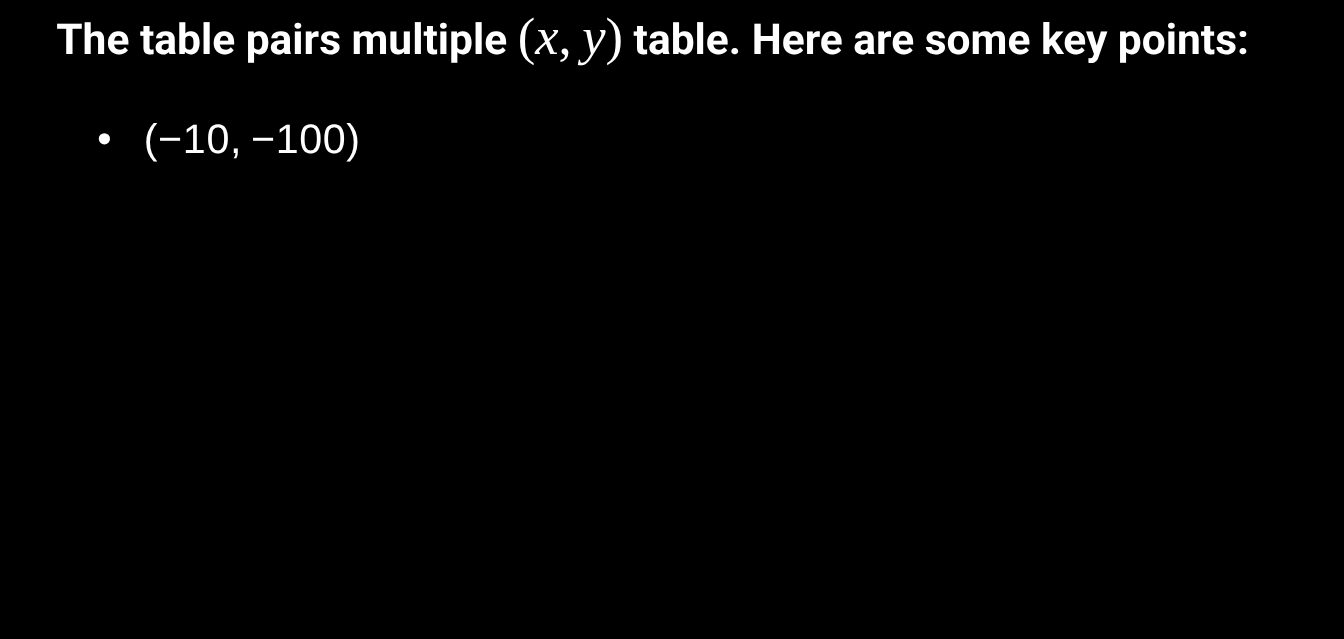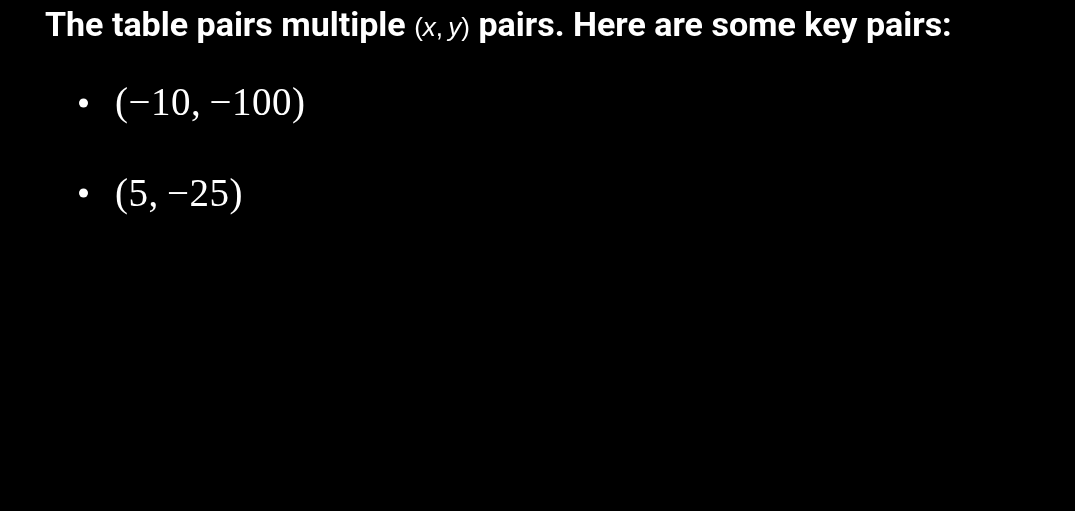--- a/index.html
+++ b/index.html
@@ -16,36 +16,36 @@
       padding: 0 45px;
       overflow: hidden;
     }
     .intro-paragraph {
       font-size: 34px;
       font-weight: 700;
       line-height: 1.45;
       margin-bottom: 30px;
     }
     .math-pair {
-      font-family: Liberation Sans, sans-serif;
+      font-family: Liberation Serif, serif;
       font-weight: 400;
-      font-size: 26px;
+      font-size: 42px;
     }
     .math-var {
       font-style: italic;
     }
     ul.points-list {
       list-style: none;
       padding-left: 70px;
     }
     ul.points-list li {
       position: relative;
-      font-family: Liberation Serif, serif;
+      font-family: Liberation Sans, sans-serif;
       font-weight: 400;
-      font-size: 39px;
+      font-size: 33px;
       line-height: 1.2;
       margin-bottom: 44px;
       letter-spacing: 0.5px;
     }
     ul.points-list li:last-child {
       margin-bottom: 0;
     }
     ul.points-list li::before {
       content: "";
       position: absolute;
@@ -55,19 +55,18 @@
       width: 9px;
       height: 9px;
       background-color: #ffffff;
       border-radius: 50%;
     }
   </style>
 </head>
 <body>
 
 <p class="intro-paragraph">
-  <span>The table pairs multiple </span><span class="math-pair"><span>(</span><span class="math-var">x</span><span>,</span> <span class="math-var">y</span><span>)</span></span><span> pairs. Here are some key pairs:</span>
+  <span>The table pairs multiple </span><span class="math-pair"><span>(</span><span class="math-var">x</span><span>,</span> <span class="math-var">y</span><span>)</span></span><span> table. Here are some key points:</span>
 </p>
 
 <ul class="points-list">
   <li>(−10, −100)</li>
-  <li>(5, −25)</li>
 </ul>
 
 </body></html>

